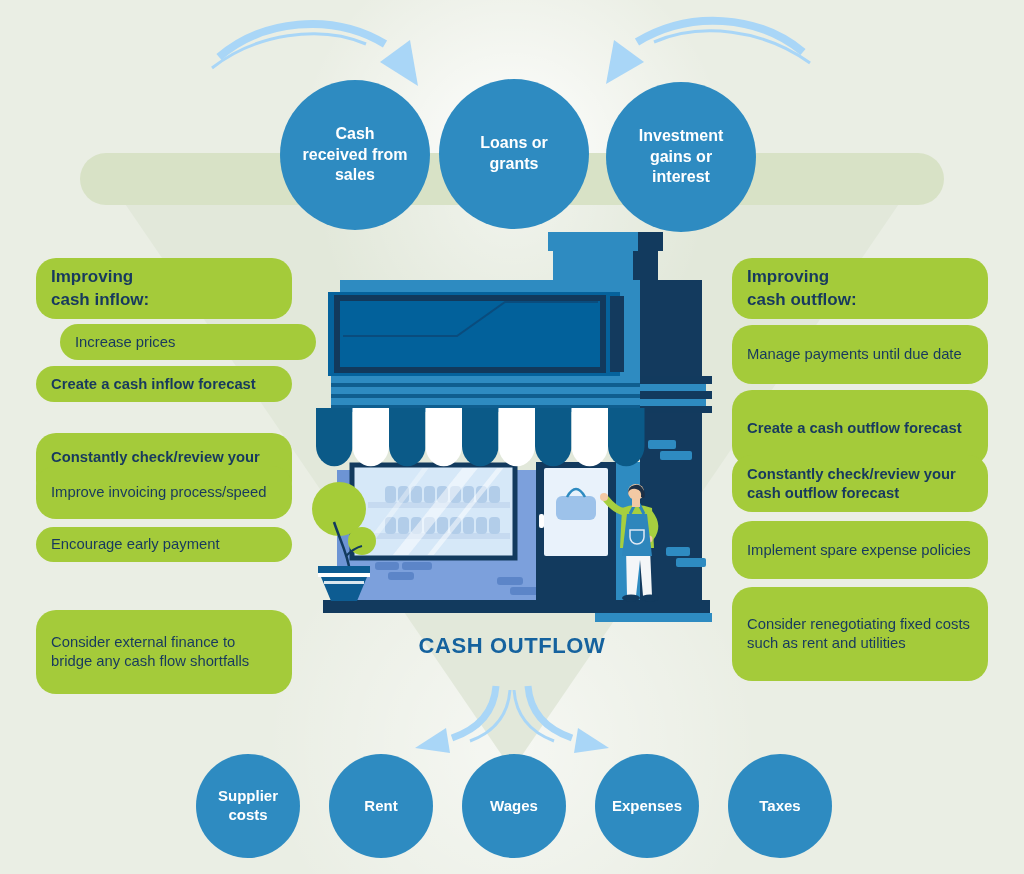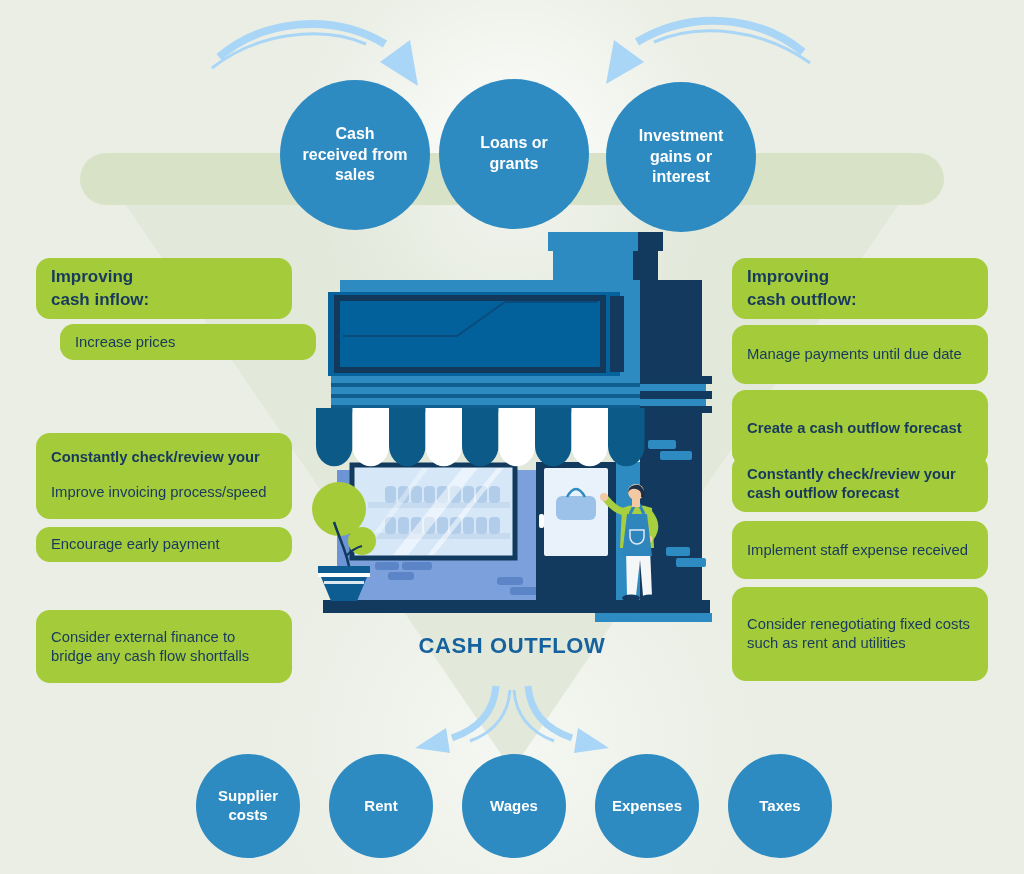--- a/index.html
+++ b/index.html
@@ -30,36 +30,36 @@
   .circle.bottom{width:104px;height:104px;font-size:15px;line-height:1.25;padding:0 12px;box-sizing:border-box;}
   .c-t0{left:280px;top:80px;}
   .c-t1{left:439px;top:79px;}
   .c-t2{left:606px;top:82px;}
   .c-b0{left:196px;top:754px;}
   .c-b1{left:329px;top:754px;}
   .c-b2{left:462px;top:754px;}
   .c-b3{left:595px;top:754px;}
   .c-b4{left:728px;top:754px;}
   .gbox{
-    position:absolute;width:256px;border-radius:14px;background:#a4cb3a;
+    position:absolute;width:256px;border-radius:20px;background:#a4cb3a;
     color:#17395e;display:flex;align-items:center;box-sizing:border-box;
     padding:6px 12px 6px 15px;font-size:14.8px;line-height:1.28;
   }
   .gbox.hdr{font-size:17px;font-weight:700;line-height:1.35;white-space:pre-line;}
   .gbox.bold{font-weight:700;}
   .lcol{left:36px;}
   .rcol{left:732px;}
   .lb-h{top:258px;height:61px;}
   .lb0{top:324px;height:36px;margin-left:24px;}
   .lb1{top:366px;height:36px;}
   .lb2{top:408px;height:68px;margin-top:25px;}
   .lb3{top:466px;height:53px;}
   .lb4{top:527px;height:35px;}
   .lb5{top:568px;height:37px;}
-  .lb6{top:610px;height:73px;}
+  .lb6{top:610px;height:84px;}
   .rb-h{top:258px;height:61px;}
   .rb0{top:325px;height:59px;}
   .rb1{top:390px;height:76px;}
   .rb2{top:455px;height:57px;}
   .rb3{top:521px;height:58px;}
   .rb4{top:587px;height:94px;}
   .shop{position:absolute;left:310px;top:225px;}
   .outflow-label{
     position:absolute;left:312px;top:633px;width:400px;text-align:center;
     font-size:22px;font-weight:700;letter-spacing:.6px;color:#15629e;
@@ -102,31 +102,32 @@
   <div class="circle top c-t1">
     <span>Loans or grants</span>
   </div>
   <div class="circle top c-t2">
     <span>Investment gains or interest</span>
   </div>
 
   <div class="gbox hdr lcol lb-h">Improving
 cash inflow:</div>
   <div class="gbox lcol lb0">Increase prices</div>
+  <div class="gbox bold lcol lb1">Create a cash inflow forecast</div>
   <div class="gbox bold lcol lb2">Constantly check/review your cash inflow forecast</div>
   <div class="gbox lcol lb3">Improve invoicing process/speed</div>
   <div class="gbox lcol lb4">Encourage early payment</div>
   <div class="gbox lcol lb6">Consider external finance to bridge any cash flow shortfalls</div>
 
   <div class="gbox hdr rcol rb-h">Improving
 cash outflow:</div>
   <div class="gbox rcol rb0">Manage payments until due date</div>
   <div class="gbox bold rcol rb1">Create a cash outflow forecast</div>
   <div class="gbox bold rcol rb2">Constantly check/review your cash outflow forecast</div>
-  <div class="gbox rcol rb3">Implement staff expense received</div>
+  <div class="gbox rcol rb3">Implement spare expense policies</div>
   <div class="gbox rcol rb4">Consider renegotiating fixed costs such as rent and utilities</div>
 
   <svg class="shop" viewBox="310 225 405 400" width="405" height="400">
     <defs>
       <clipPath id="winclip">
           <rect x="355" y="468" width="157" height="87"></rect>
         </clipPath>
     </defs>
 
     <rect x="548" y="232" width="90" height="19" fill="#2e8bc1"></rect>

